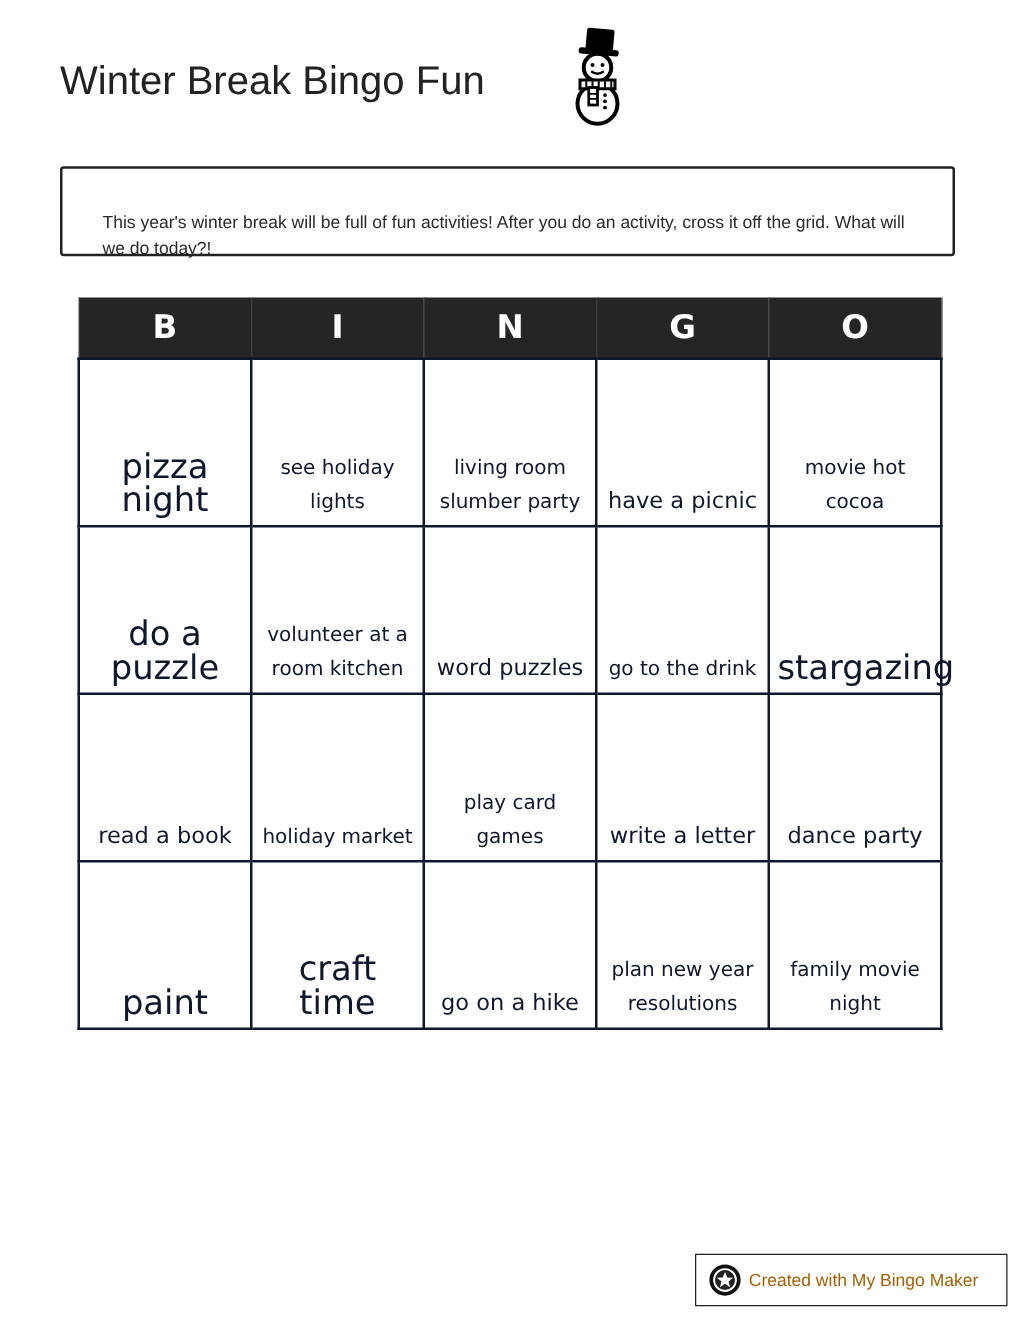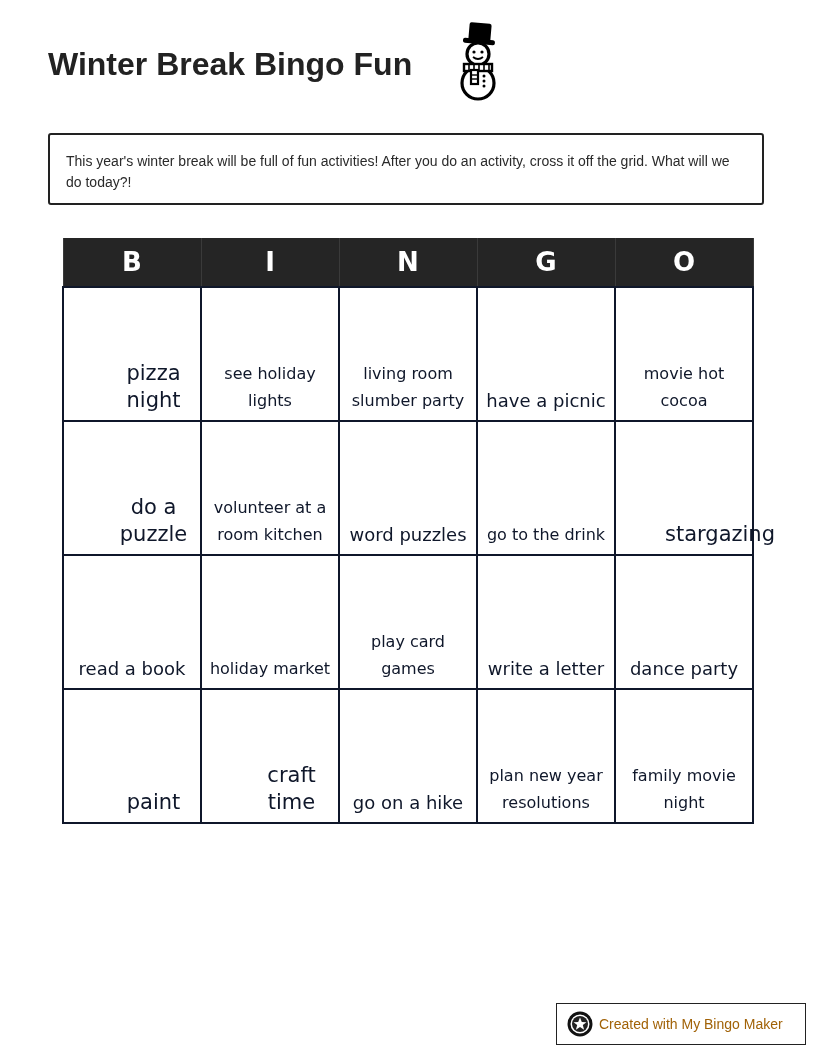--- a/index.html
+++ b/index.html
@@ -2,54 +2,54 @@
 <html><head>
   <meta charset="utf-8">
   <style>
     html, body { margin: 0; padding: 0; background: #ffffff; }
     body {
       width: 816px; height: 1056px; position: relative; overflow: hidden;
       font-family: "DejaVu Sans", sans-serif; color: #262626;
     }
     .title {
       position: absolute; left: 48px; top: 46px;
-      font-size: 32px; font-weight: bold; color: #222;
+      font-size: 32px; font-weight: normal; color: #222;
       letter-spacing: 0px; white-space: nowrap;
       font-family: "Liberation Sans", sans-serif;
     }
     .snowman {
       position: absolute; left: 452px; top: 20px; width: 52px; height: 82px;
     }
     .desc-box {
       position: absolute; left: 48px; top: 133px; width: 716px; height: 72px;
       border: 2px solid #222; border-radius: 3px; box-sizing: border-box;
       padding: 16px 16px 0 16px;
     }
     .desc-text {
       font-family: "Liberation Sans", sans-serif;
-      font-size: 14px; line-height: 21px; color: #2a2a2a; margin: 0;
+      font-size: 14px; line-height: 21px; color: #2a2a2a; margin: 16px;
     }
     .grid {
       position: absolute; left: 62px; top: 238px; width: 692px;
       border-collapse: collapse; table-layout: fixed;
     }
     .grid th {
       background: #252525; color: #fff; height: 48px;
       font-family: "DejaVu Sans", sans-serif; font-size: 26px; font-weight: bold;
       text-align: center; vertical-align: middle; padding: 0;
       border-left: 1px solid #3a3a3a; border-right: 1px solid #3a3a3a;
     }
     .grid td {
       height: 134px; border: 2px solid #0f172a; padding: 0 6px 6px 6px;
       text-align: center; vertical-align: bottom;
       font-family: "DejaVu Sans", sans-serif; color: #0f172a;
       box-sizing: border-box;
     }
     .cell-text { display: block; line-height: 27px; }
-    .fs-lg { font-size: 21px; margin-left: 43px; }
+    .fs-lg { font-size: 27px; }
     .fs-md { font-size: 18px; }
     .fs-sm { font-size: 16px; }
     .badge {
       position: absolute; left: 556px; top: 1003px; width: 250px; height: 42px;
       border: 1px solid #222; box-sizing: border-box;
       display: flex; align-items: center; padding-left: 10px;
     }
     .badge-icon { width: 26px; height: 26px; margin-right: 6px; }
     .badge-text {
       font-family: "Liberation Sans", sans-serif; font-size: 14px; color: #a16207;

